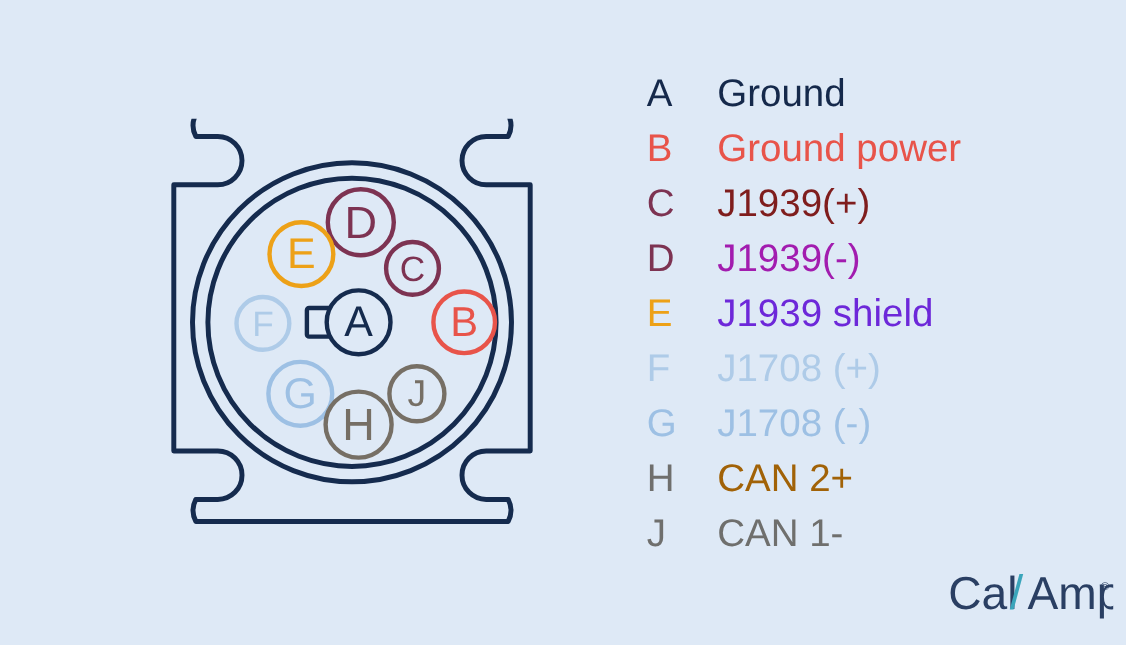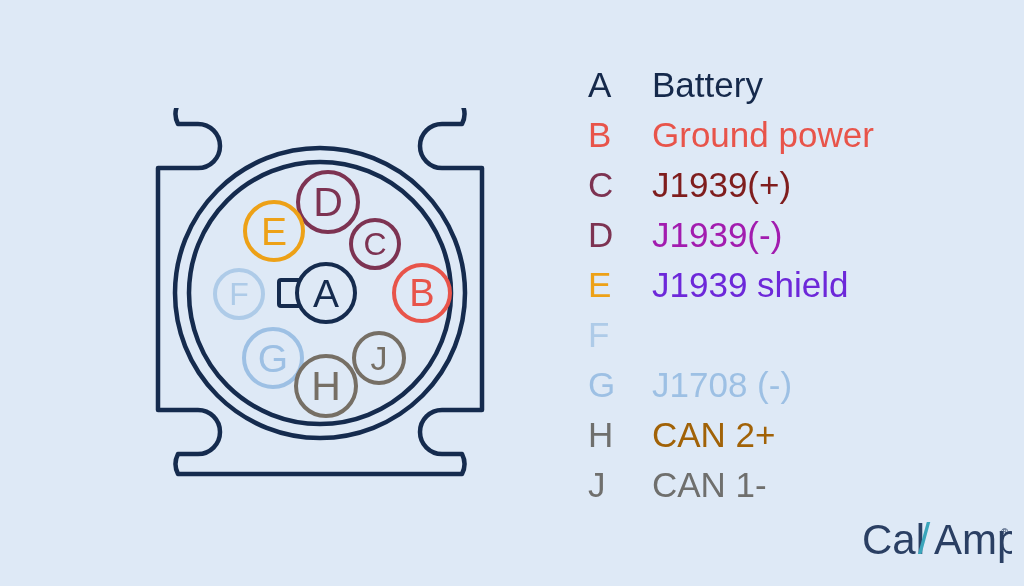--- a/index.html
+++ b/index.html
@@ -152,21 +152,21 @@
             <text x="239" y="250" text-anchor="middle" dominant-baseline="central" font-family="Liberation Sans, sans-serif" font-size="34" fill="#766f65">J</text>
           </g>
         </g>
     </svg>
   </div>
 
   <div id="legend">
 
     <div class="legend-row">
       <span class="legend-letter" style="color: rgb(21, 41, 75);">A</span>
-      <span class="legend-desc" style="color: rgb(21, 41, 75);">Battery</span>
+      <span class="legend-desc" style="color: rgb(21, 41, 75);">Ground</span>
     </div>
 
     <div class="legend-row">
       <span class="legend-letter" style="color: rgb(232, 84, 74);">B</span>
       <span class="legend-desc" style="color: rgb(232, 84, 74);">Ground power</span>
     </div>
 
     <div class="legend-row">
       <span class="legend-letter" style="color: rgb(125, 51, 82);">C</span>
       <span class="legend-desc" style="color: #7f1d1d;">J1939(+)</span>
@@ -177,20 +177,21 @@
       <span class="legend-desc" style="color: #a21caf;">J1939(-)</span>
     </div>
 
     <div class="legend-row">
       <span class="legend-letter" style="color: rgb(237, 161, 23);">E</span>
       <span class="legend-desc" style="color: #6d28d9;">J1939 shield</span>
     </div>
 
     <div class="legend-row">
       <span class="legend-letter" style="color: rgb(174, 203, 232);">F</span>
+      <span class="legend-desc" style="color: rgb(174, 203, 232);">J1708 (+)</span>
     </div>
 
     <div class="legend-row">
       <span class="legend-letter" style="color: rgb(157, 192, 228);">G</span>
       <span class="legend-desc" style="color: rgb(157, 192, 228); text-align: center;">J1708 (-)</span>
     </div>
 
     <div class="legend-row">
       <span class="legend-letter" style="color: rgb(111, 111, 109);">H</span>
       <span class="legend-desc" style="color: #a16207;">CAN 2+</span>

